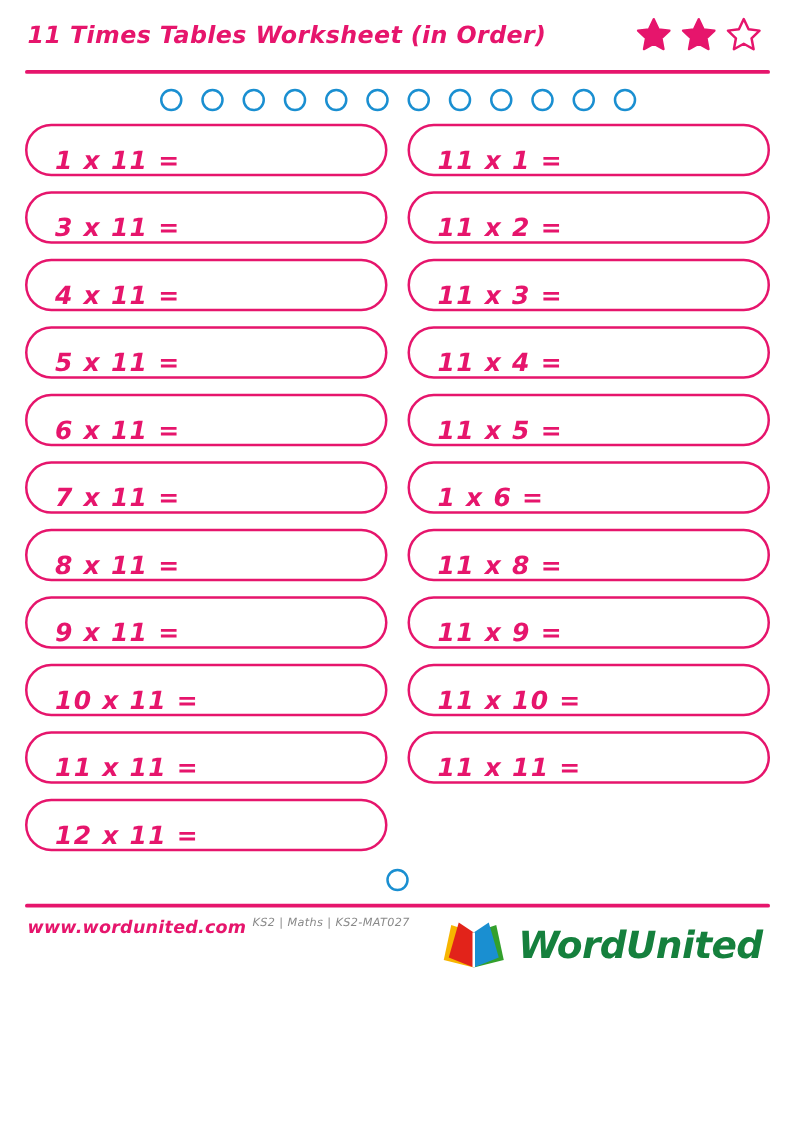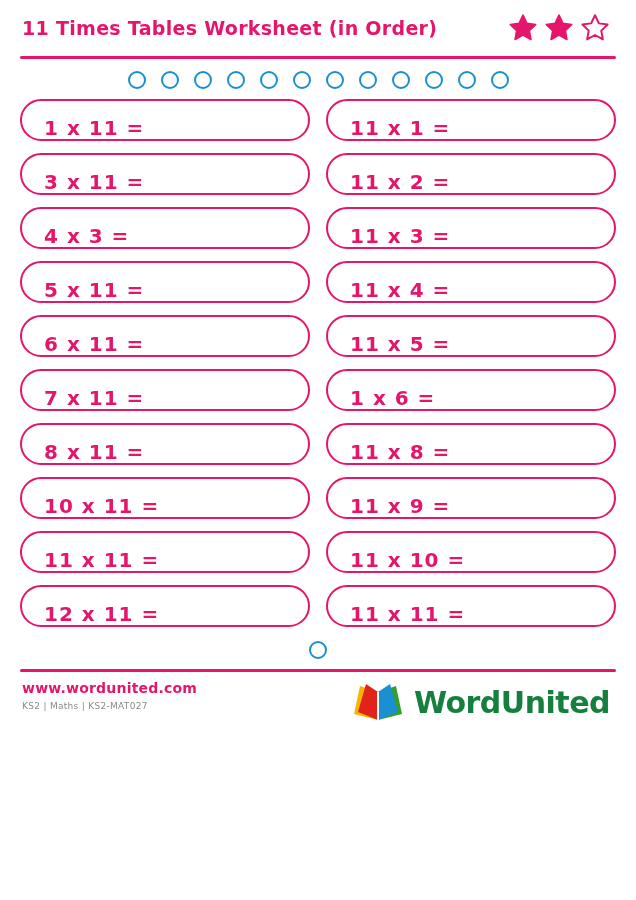--- a/index.html
+++ b/index.html
@@ -12,20 +12,21 @@
     background: #ffffff;
     font-family: "DejaVu Sans", sans-serif;
     overflow: hidden;
   }
   .page {
     position: relative;
     width: 636px;
     height: 656px;
     box-sizing: border-box;
     padding: 0 18px;
+    font-style: italic;
   }
 
   
   .header {
     position: relative;
     height: 56px;
     display: flex;
     align-items: center;
     justify-content: space-between;
     padding: 0 4px;
@@ -117,21 +118,21 @@
     border-radius: 2px;
   }
   .footer {
     display: flex;
     align-items: flex-start;
     justify-content: space-between;
     padding: 0 4px;
   }
   .footer-left {
     display: flex;
-    flex-direction: column;
+    flex-direction: row;
     gap: 5px;
   }
   .footer-url {
     font-family: "DejaVu Sans", sans-serif;
     font-size: 14px;
     font-weight: bold;
     color: #e6156c;
     letter-spacing: 0.2px;
   }
   .footer-meta {
@@ -199,33 +200,36 @@
 
   <div class="columns">
     <div class="column" id="col-left">
         <div class="q-box">
           <span class="q-text">1 x 11 =</span>
         </div>
         <div class="q-box">
           <span class="q-text">3 x 11 =</span>
         </div>
         <div class="q-box">
-          <span class="q-text">4 x 3 =</span>
+          <span class="q-text">4 x 11 =</span>
         </div>
         <div class="q-box">
           <span class="q-text">5 x 11 =</span>
         </div>
         <div class="q-box">
           <span class="q-text">6 x 11 =</span>
         </div>
         <div class="q-box">
           <span class="q-text">7 x 11 =</span>
         </div>
         <div class="q-box">
           <span class="q-text">8 x 11 =</span>
+        </div>
+        <div class="q-box">
+          <span class="q-text">9 x 11 =</span>
         </div>
         <div class="q-box">
           <span class="q-text">10 x 11 =</span>
         </div>
         <div class="q-box">
           <span class="q-text">11 x 11 =</span>
         </div>
         <div class="q-box">
           <span class="q-text">12 x 11 =</span>
         </div>

